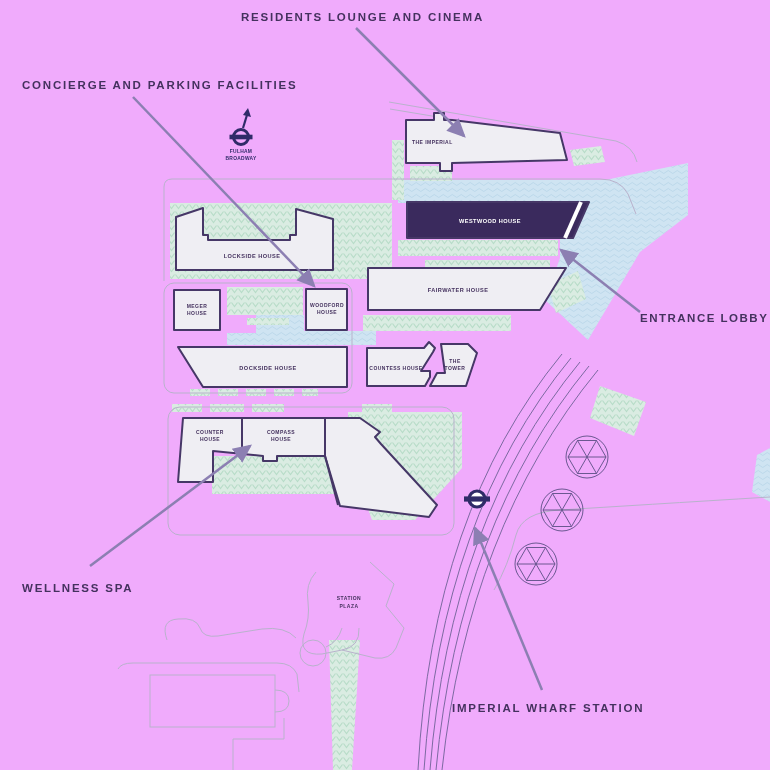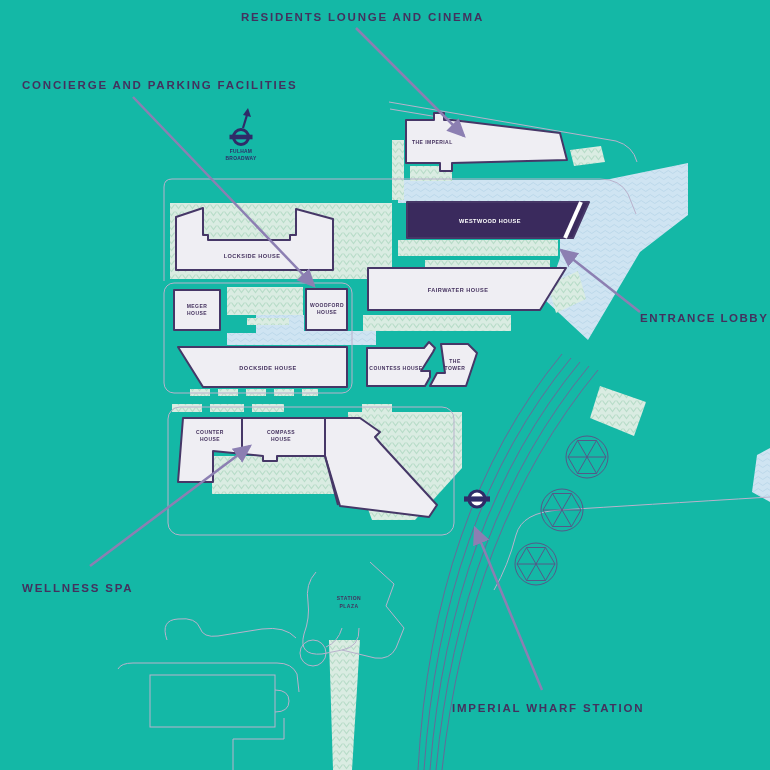--- a/index.html
+++ b/index.html
@@ -1,16 +1,16 @@
 <!DOCTYPE html>
 <html><head>
 <meta charset="utf-8">
 <style>
   html,body{margin:0;padding:0;background:#fff;}
-  .stage{width:770px;height:770px;position:relative;background:#14b8a6;overflow:hidden;}
+  .stage{width:770px;height:770px;position:relative;background:#f0abfc;overflow:hidden;}
   svg{display:block;}
   .ann{font:700 11.5px "Liberation Sans",sans-serif;fill:#44315e;letter-spacing:1.8px;}
   .ann-tight{letter-spacing:1.5px;}
   .blabel{font:700 5.6px "Liberation Sans",sans-serif;fill:#44315e;letter-spacing:.45px;text-anchor:middle;}
   .blabel-sm{font-size:5px;}
   .blabel-white{fill:#ffffff;}
   .blabel-start{text-anchor:start;}
   .stlabel{font:700 4.9px "Liberation Sans",sans-serif;fill:#2f2b68;letter-spacing:.3px;text-anchor:middle;}
 </style>
 </head>

